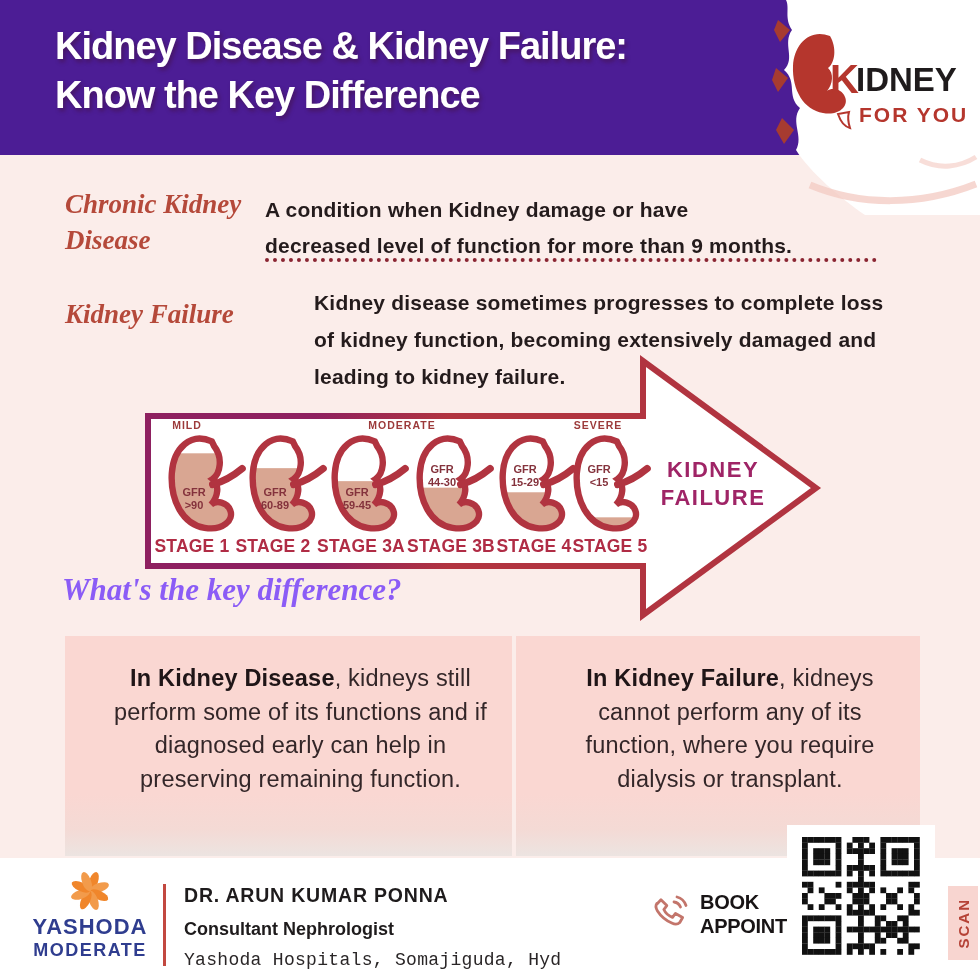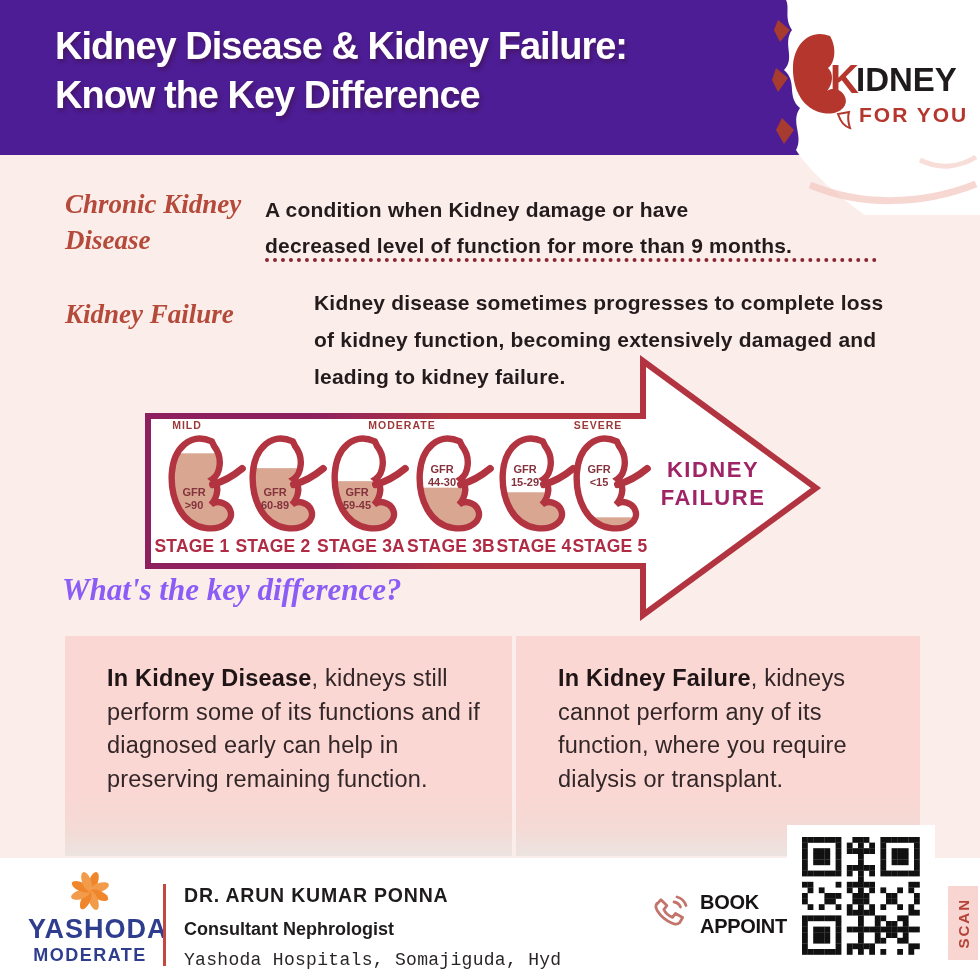--- a/index.html
+++ b/index.html
@@ -33,27 +33,27 @@
   .failure-label{font-size:22px;font-weight:bold;fill:#9F2466;letter-spacing:1.5px;}
 
   
   .question{position:absolute;left:62px;top:572px;font-family:cursive;font-style:italic;
             font-weight:bold;color:#8b5cf6;font-size:31px;}
   .box{position:absolute;top:636px;height:220px;
        background:linear-gradient(180deg,#FAD7D2 0%,#FAD7D2 72%,#F4DAD5 88%,#ECE4E1 100%);}
   .box-left{left:65px;width:447px;}
   .box-right{left:516px;width:404px;}
   .box p{margin:0;padding:26px 18px 0 42px;font-size:23.5px;line-height:1.43;
-         color:#332628;letter-spacing:.2px;}
+         color:#332628;letter-spacing:.2px;text-align:center;}
   .box b{color:#1F1517;}
 
   
   .footer{position:absolute;left:0;top:858px;width:980px;height:122px;background:#fff;z-index:1;}
   .yashoda{position:absolute;left:28px;top:12px;width:124px;text-align:center;}
-  .yashoda .l1{font-size:27px;font-weight:bold;color:#2F3D8F;letter-spacing:1px;margin-top:-2px;}
+  .yashoda .l1{font-size:22px;font-weight:bold;color:#2F3D8F;letter-spacing:1px;margin-top:-2px;}
   .yashoda .l2{font-size:18px;font-weight:bold;color:#2F3D8F;letter-spacing:1.5px;}
   .vdivider{position:absolute;left:163px;top:26px;width:3px;height:82px;background:#C24840;}
   .doctor{position:absolute;left:184px;top:26px;color:#1E1B1C;}
   .doctor .name{font-size:19.5px;font-weight:bold;letter-spacing:.8px;}
   .doctor .role{font-size:18px;font-weight:bold;margin-top:12px;}
   .doctor .loc{font-size:18px;margin-top:10px;color:#2A2627;letter-spacing:.3px;font-family:Liberation Mono, monospace;}
   .book{position:absolute;left:648px;top:32px;display:flex;align-items:center;gap:10px;}
   .book-text{font-size:20px;font-weight:bold;color:#181415;line-height:24px;
              white-space:pre-line;letter-spacing:-.3px;}
   .qr-box{position:absolute;left:787px;top:825px;width:148px;height:142px;background:#fff;z-index:4;}

